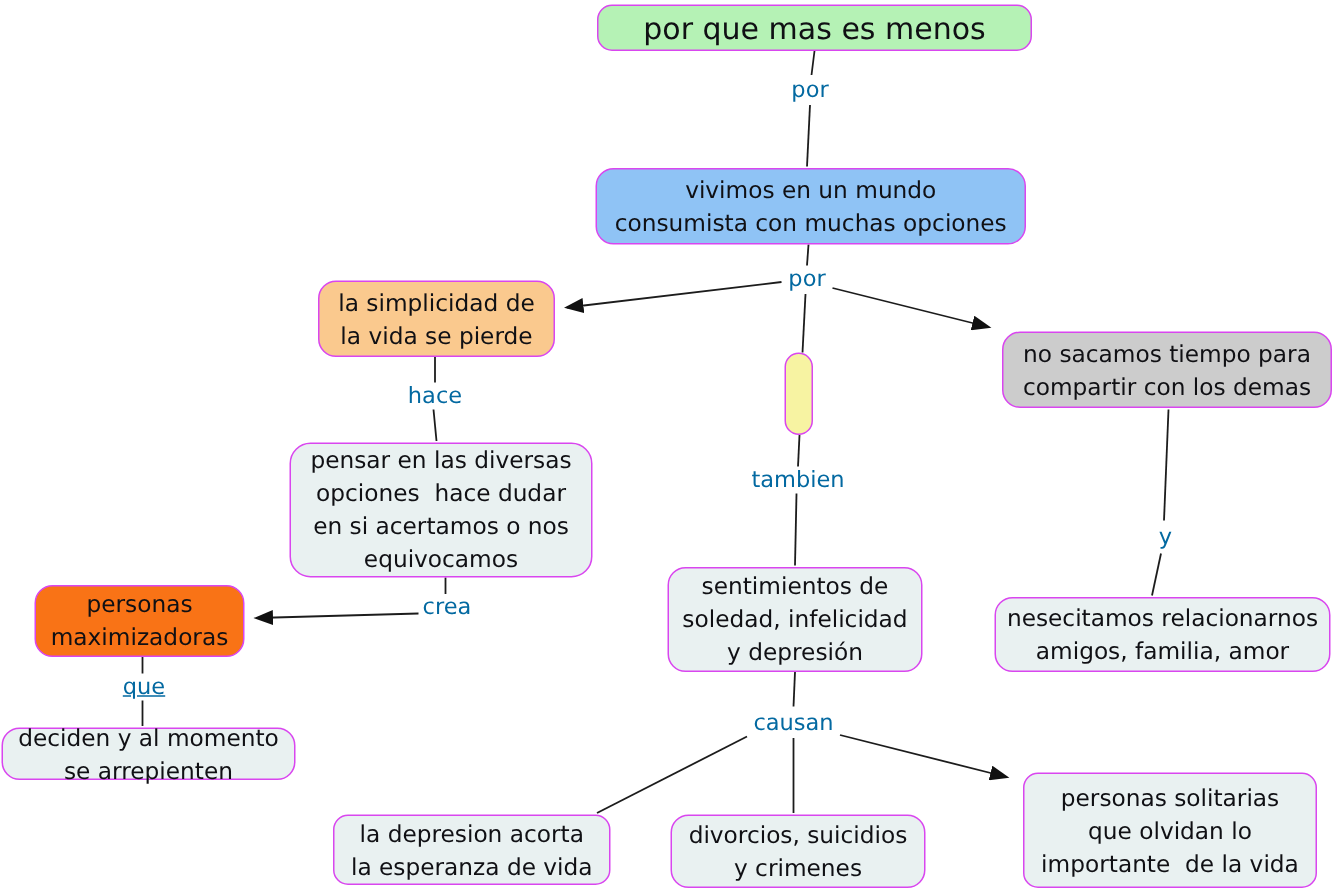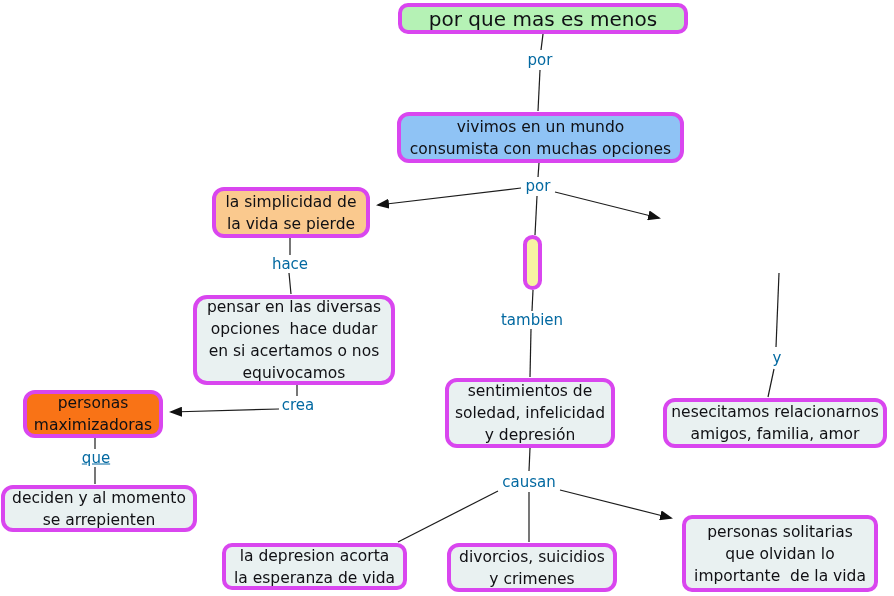--- a/index.html
+++ b/index.html
@@ -8,21 +8,21 @@
     width:894px;height:596px;
     background:#ffffff;
     font-family:"DejaVu Sans","Liberation Sans",sans-serif;
     overflow:hidden;
   }
   svg.edges{position:absolute;left:0;top:0;z-index:0;}
   .node{
     position:absolute;
     z-index:2;
     display:flex;align-items:center;justify-content:center;
-    border:4px solid #d946ef;
+    border:1px solid #d946ef;
     border-radius:12px;
     box-sizing:border-box;
     color:#101014;
     font-size:15.5px;line-height:22px;
     text-align:center;
     white-space:pre-wrap;
     padding:1px 4px;
   }
   .node.title{font-size:20px;line-height:24px;border-radius:10px;}
   .node.pill{border-radius:10px;padding:0;}
@@ -79,38 +79,42 @@
   <div class="node" style="left: 397px; top: 112px; width: 287px; height: 51px; background-color: rgb(143, 195, 245);">
     <span>vivimos en un mundo
 consumista con muchas opciones</span>
   </div>
 
   <div class="node" style="left: 212px; top: 187px; width: 158px; height: 51px; background-color: rgb(250, 201, 142);">
     <span>la simplicidad de
 la vida se pierde</span>
   </div>
 
+  <div class="node" style="left: 668px; top: 221px; width: 220px; height: 51px; background-color: rgb(204, 204, 204);">
+    <span>no sacamos tiempo para
+compartir con los demas</span>
+  </div>
 
   <div class="node pill" style="left: 523px; top: 235px; width: 19px; height: 55px; background-color: rgb(247, 243, 162);">
     <span></span>
   </div>
 
   <div class="node" style="left: 193px; top: 295px; width: 202px; height: 90px; border-radius: 14px; background-color: rgb(233, 241, 241);">
     <span>pensar en las diversas
 opciones  hace dudar
 en si acertamos o nos
 equivocamos</span>
   </div>
 
   <div class="node" style="left: 23px; top: 390px; width: 140px; height: 48px; background-color: #f97316;">
     <span>personas
 maximizadoras</span>
   </div>
 
-  <div class="node" style="left: 1px; top: 485px; width: 196px; height: 47px; background-color: rgb(233, 241, 241);">
+  <div class="node" style="left: 1px; top: 485px; width: 196px; height: 35px; background-color: rgb(233, 241, 241);">
     <span>deciden y al momento
 se arrepienten</span>
   </div>
 
   <div class="node" style="left: 445px; top: 378px; width: 170px; height: 70px; background-color: rgb(233, 241, 241);">
     <span>sentimientos de
 soledad, infelicidad
 y depresión</span>
   </div>
 

